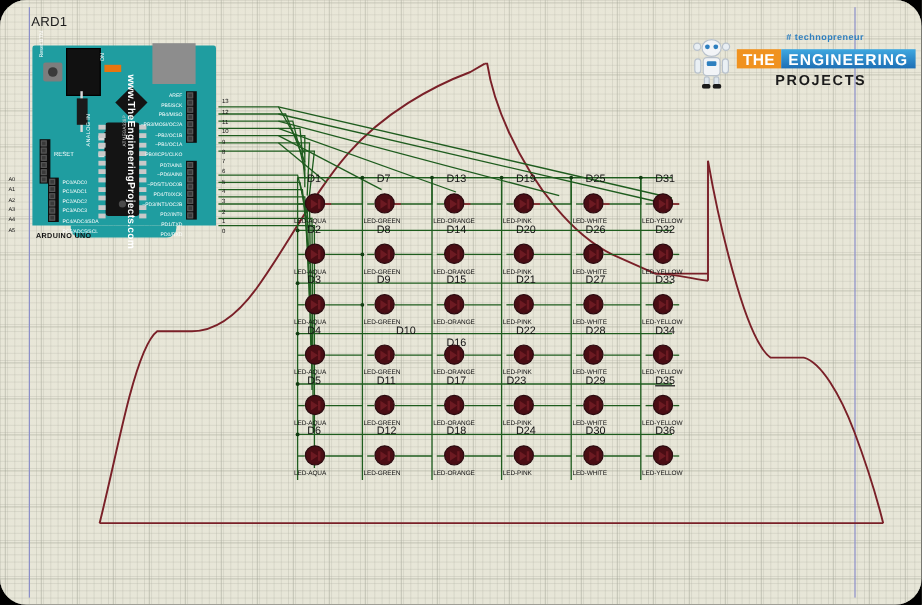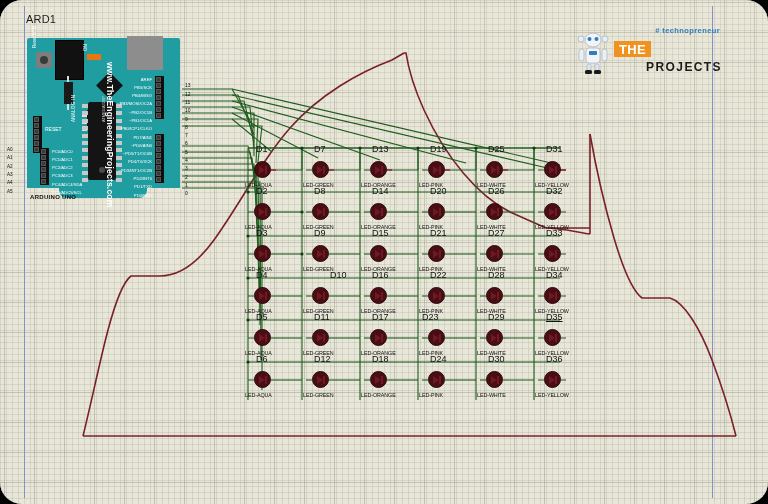--- a/index.html
+++ b/index.html
@@ -554,21 +554,21 @@
           <div class="led-ref" style="left: 8px; top: 0px;">D4</div>
           <div class="led-body" style="left: 6px; top: 17px;"></div>
           <div class="led-val" style="left: -3px; top: 38px;">LED-AQUA</div>
         </div>
         <div class="led-wrap" style="left: 306px; top: 270px;">
           <div class="led-ref" style="left: 24px; top: 0px;">D10</div>
           <div class="led-body" style="left: 6px; top: 17px;"></div>
           <div class="led-val" style="left: -3px; top: 38px;">LED-GREEN</div>
         </div>
         <div class="led-wrap" style="left: 364px; top: 270px;">
-          <div class="led-ref" style="left: 8px; top: 0px;">D16</div>
+          <div class="led-ref" style="left: 8px; top: 10px;">D16</div>
           <div class="led-body" style="left: 6px; top: 17px;"></div>
           <div class="led-val" style="left: -3px; top: 38px;">LED-ORANGE</div>
         </div>
         <div class="led-wrap" style="left: 422px; top: 270px;">
           <div class="led-ref" style="left: 8px; top: 0px;">D22</div>
           <div class="led-body" style="left: 6px; top: 17px;"></div>
           <div class="led-val" style="left: -3px; top: 38px;">LED-PINK</div>
         </div>
         <div class="led-wrap" style="left: 480px; top: 270px;">
           <div class="led-ref" style="left: 8px; top: 0px;">D28</div>
@@ -654,17 +654,18 @@
         <rect x="3" y="17" width="5" height="12" rx="2.5" fill="#eaf0f4" stroke="#b9c2cc"></rect>
         <rect x="26" y="17" width="5" height="12" rx="2.5" fill="#eaf0f4" stroke="#b9c2cc"></rect>
         <rect x="11" y="32" width="4" height="7" rx="1.5" fill="#dde5ec" stroke="#b9c2cc"></rect>
         <rect x="19" y="32" width="4" height="7" rx="1.5" fill="#dde5ec" stroke="#b9c2cc"></rect>
         <rect x="9" y="38" width="7" height="4" rx="1.5" fill="#1b1b1b"></rect>
         <rect x="18" y="38" width="7" height="4" rx="1.5" fill="#1b1b1b"></rect>
       </svg>
       <div id="tech"># technopreneur</div>
       <div id="logo-bar">
         <div id="logo-the">THE</div>
+        <div id="logo-eng">ENGINEERING</div>
       </div>
       <div id="logo-proj">PROJECTS</div>
     </div>
   </div>
 </div>
 
 </body></html>

